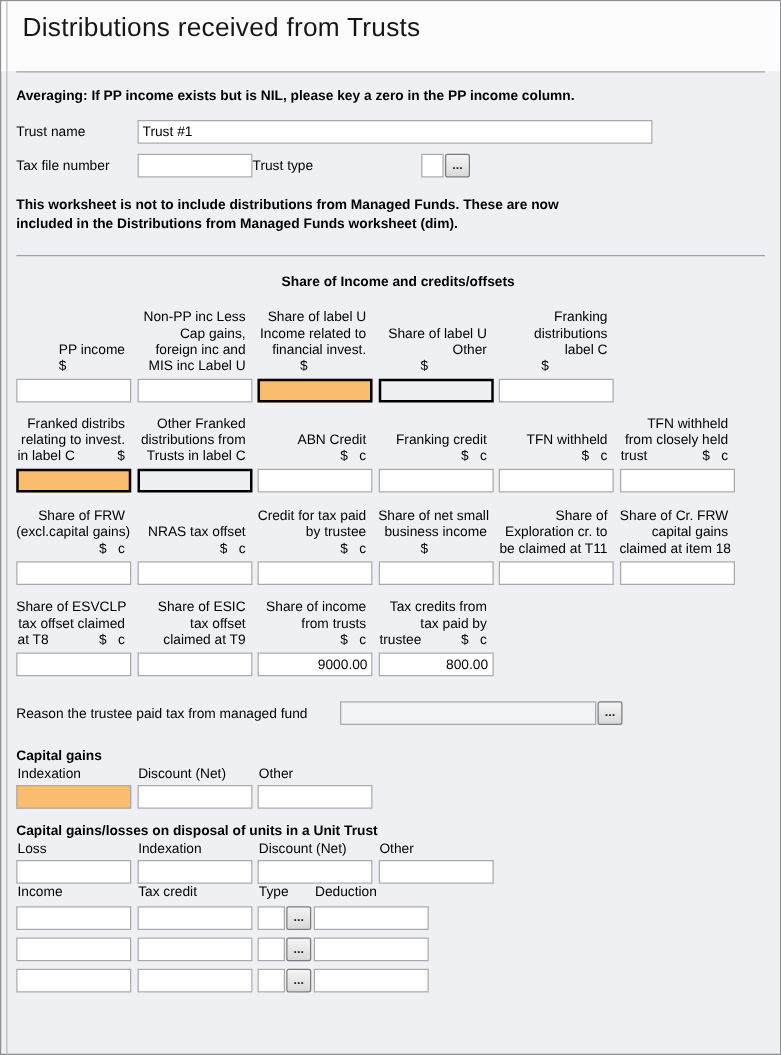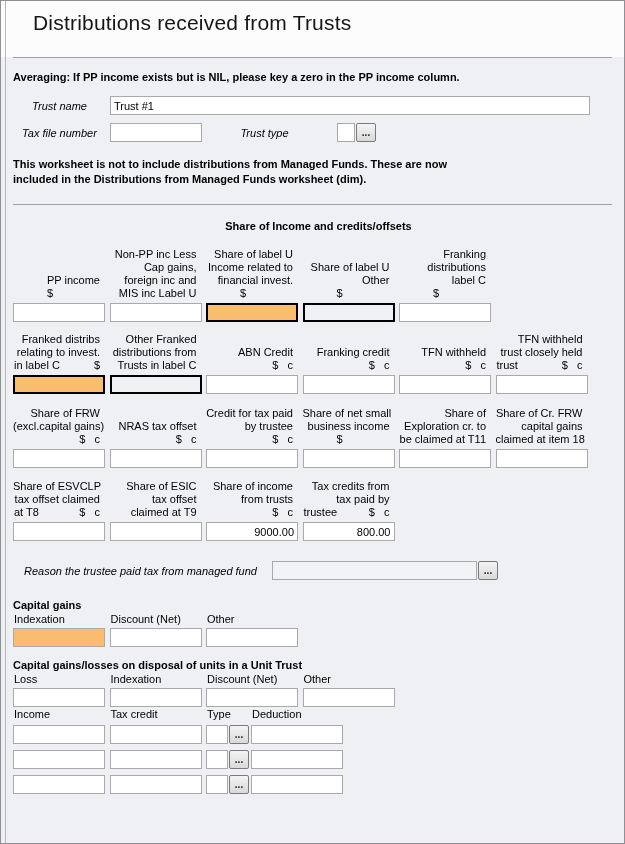--- a/index.html
+++ b/index.html
@@ -5,26 +5,26 @@
   * { box-sizing: border-box; margin: 0; padding: 0; }
   html,body { width: 625px; height: 844px; }
   body { font-family: "Liberation Sans", sans-serif; font-size: 11px; color:#000; background:#fff; }
   .window {
     position: relative; width: 625px; height: 844px;
     border: 1px solid #8f8f94; background: #EEF0F4; overflow: hidden;
   }
   .window::before {
     content:''; position:absolute; left:4px; top:0; bottom:0; width:1px; background:#b9b9bd;
   }
-  .title-band { background:#FCFCFD; height:56px; padding: 10px 0 0 32px; }
+  .title-band { background:#FCFCFD; height:56px; padding: 10px 0 0 17px; }
   .page-title { font-size: 21px; font-weight: 400; color:#161616; letter-spacing: 0.2px; }
   .sep { border: none; border-top: 1px solid #9fa1a8; margin: 0 12px; }
   .notice { font-weight: bold; margin: 12px 14px 0 12px; line-height: 15px; white-space: pre-line; }
   .frow { display:flex; align-items:center; margin-left:12px; }
-  .lbl { text-align:center; white-space:nowrap;font-style:italic; }
+  .lbl { text-align:left; white-space:nowrap; }
   .fld {
     height:19px; border:1px solid #a9a9a9; background:#fff;
     font-family:"Liberation Sans",sans-serif; font-size:11px; padding:0 3px; outline:none;
   }
   .fld.num { text-align:right; }
   .fld.orange { background:#FABD70; border:2px solid #000; }
   .fld.calc { background:#EEF0F4; border:2px solid #000; }
   .fld.dim { background:#F2F3F7; }
   .ell-btn {
     width:20px; height:19px; border:1px solid #7a7a7a; border-radius:2px;
@@ -53,21 +53,21 @@
 
   <div class="title-band">
     <div class="page-title">Distributions received from Trusts</div>
   </div>
   <hr class="sep">
 
   <div class="notice">Averaging: If PP income exists but is NIL, please key a zero in the PP income column.</div>
 
   <div class="frow" style="margin-top:11px;">
     <span class="lbl" style="width:93px; margin-right:4px;">Trust name</span>
-    <input class="fld" style="width: 480px;" value="Trust #1">
+    <input class="fld" style="width: 412px;" value="Trust #1">
   </div>
 
   <div class="frow" style="margin-top:8px;">
     <span class="lbl" style="width:93px; margin-right:4px;">Tax file number</span>
     <input class="fld" style="width: 92px;" value="">
     <span class="lbl" style="width:125px; margin-right:10px;">Trust type</span>
     <span class="combo">
       <input class="fld" style="width: 18px;" value="">
       <button class="ell-btn">...</button>
     </span>
@@ -159,21 +159,21 @@
         <div class="cell">
           <div class="hdr">
             <div class="hline">TFN withheld</div>
             <div class="hline">$   c</div>
           </div>
           <input class="fld" style="">
         </div>
         <div class="cell">
           <div class="hdr">
             <div class="hline">TFN withheld</div>
-            <div class="hline">trust closely held</div>
+            <div class="hline">from closely held</div>
             <div class="hline split"><span>trust</span><span>$   c</span></div>
           </div>
           <input class="fld" style="">
         </div>
       </div>
       <div class="grid-row" style="margin-top: 13px;">
         <div class="cell">
           <div class="hdr">
             <div class="hline">Share of FRW</div>
             <div class="hline">(excl.capital gains)</div>

